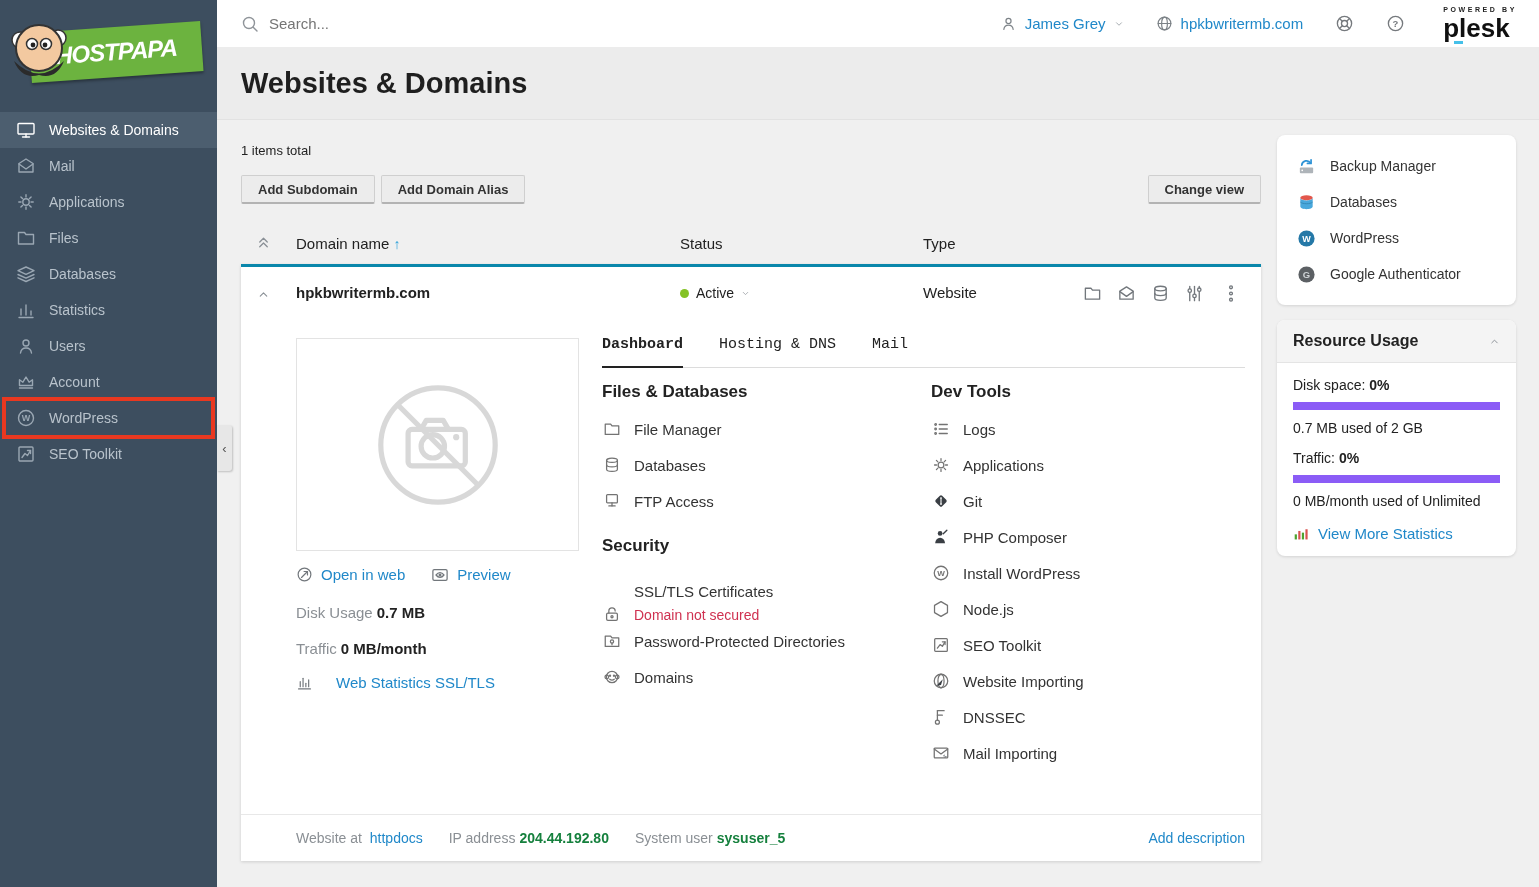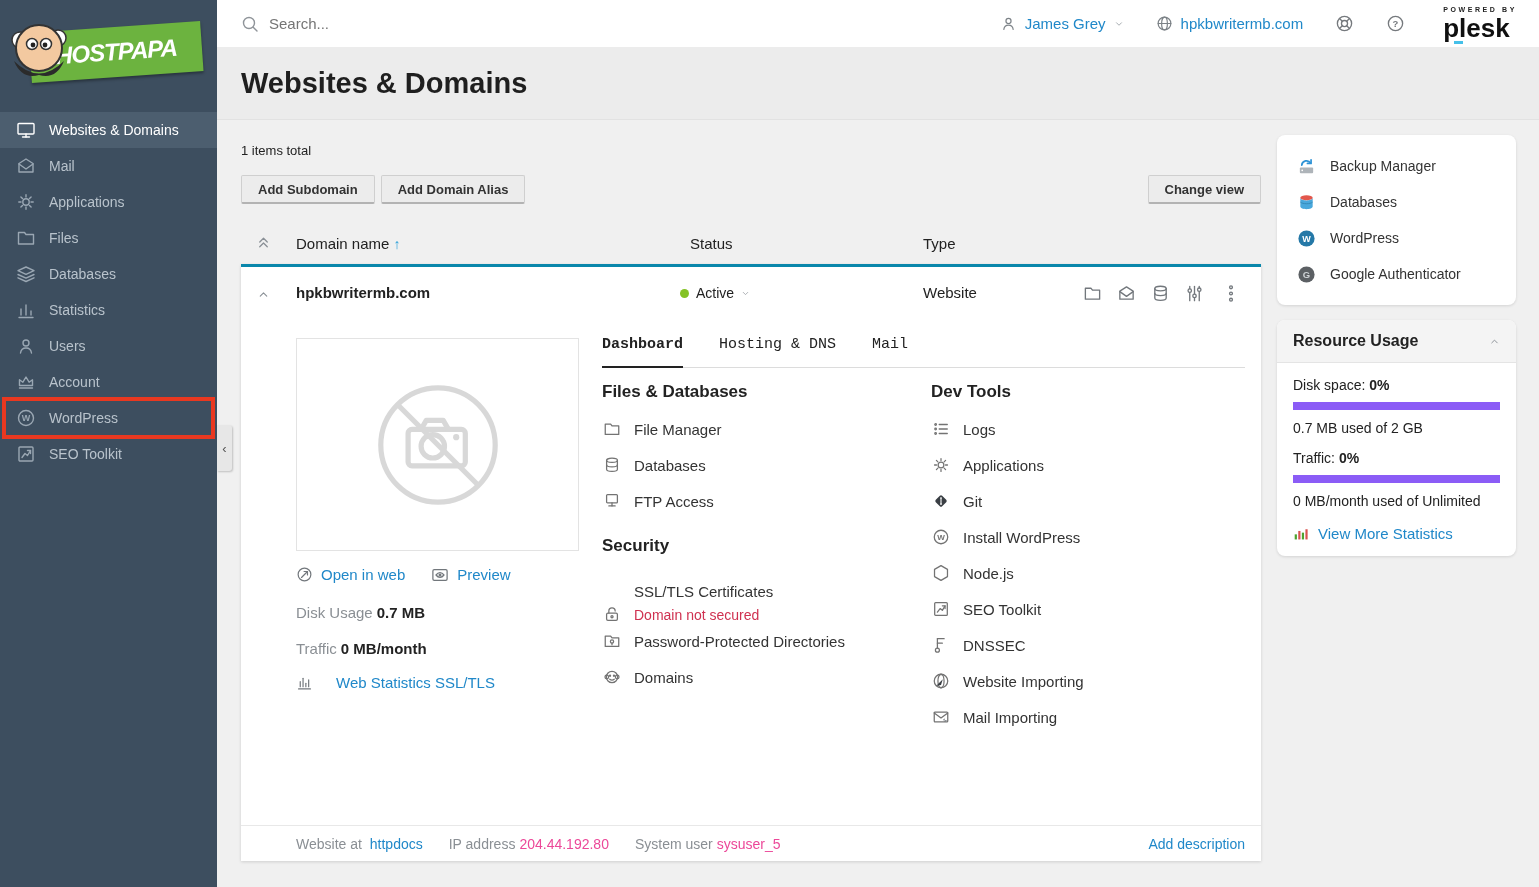--- a/index.html
+++ b/index.html
@@ -60,21 +60,21 @@
   .toolbar { margin-top:17px; position:relative; display:flex; gap:6px; height:30px; }
   .btn { background:#ececec; border:1px solid #cfcfcf; border-bottom:2px solid #b3b3b3;
          border-radius:2px; padding:0 16px; height:29px; font-size:13px; font-weight:700;
          color:#333; font-family:inherit; cursor:pointer; }
   .btn-right { position:absolute; right:0; top:0; }
   .thead { margin-top:21px; height:38px; position:relative; font-size:15px; color:#222; }
   .thead > * { position:absolute; top:9px; }
   .th-collapse { left:15px; color:#8a9096; cursor:pointer; }
   .th-domain { left:55px; cursor:pointer; }
   .sort-arrow { color:#2a9fd8; font-size:14px; }
-  .th-status { left:449px; }
+  .th-status { left:439px; }
   .th-type { left:682px; }
 
   
   .domain-card { background:#fff; border-top:3px solid #0a87ab; box-shadow:0 1px 3px rgba(0,0,0,.14);
                  position:relative; height:597px; }
   .row-head { position:relative; height:54px; font-size:15px; }
   .rh-chevron { position:absolute; left:16px; top:21px; color:#8a9096; cursor:pointer; }
   .rh-name { position:absolute; left:55px; top:17px; font-weight:700; font-size:15px; }
   .rh-status { position:absolute; left:439px; top:18px; display:flex; align-items:center; gap:7px;
                cursor:pointer; font-size:14px; }
@@ -106,23 +106,23 @@
 
   .sec-left  { position:absolute; left:361px; top:55px; width:305px; }
   .sec-right { position:absolute; left:690px; top:55px; width:330px; }
   .sec-h { font-size:17px; font-weight:700; color:#222; margin:6px 0 9px; }
   .sec-h.mt { margin-top:17px; }
   .item { display:flex; align-items:center; gap:12px; min-height:36px; font-size:15px; color:#333; cursor:pointer; }
   .iw { width:20px; display:flex; justify-content:center; color:#737373; flex:none; }
   .two-line { align-items:flex-end; padding-top:8px; min-height:58px; }
   .warn { color:#cf3150; font-size:14px; margin-top:7px; }
 
-  .card-footer { position:absolute; left:0; right:0; bottom:0; height:36px; border-top:1px solid #e8e8e8;
+  .card-footer { position:absolute; left:0; right:0; bottom:0; height:47px; border-top:1px solid #e8e8e8;
                  display:flex; align-items:center; padding:0 16px 0 55px; font-size:14px; color:#8a8f94; gap:26px; }
-  .card-footer b { color:#ec4899; font-weight:400; margin-left:4px; }
+  .card-footer b { color:#15803d; font-weight:700; margin-left:4px; }
   .cf-spacer { flex:1; }
 
   
   .widgets { position:absolute; left:1277px; top:135px; width:239px; z-index:2; }
   .wcard { background:#fff; border-radius:8px; box-shadow:0 1px 3px rgba(0,0,0,.12); }
   .shortcuts { padding:13px 0; }
   .sc-item { display:flex; align-items:center; gap:14px; height:36px; padding:0 20px;
              font-size:14px; color:#333; cursor:pointer; }
   .resource { margin-top:15px; overflow:hidden; }
   .res-head { background:#f4f4f4; padding:12px 16px; font-size:16px; font-weight:700; color:#222;
@@ -564,20 +564,30 @@
                 <circle cx="10" cy="6.8" r="1.1" fill="#fff"></circle>
                 <circle cx="10" cy="13.2" r="1.1" fill="#fff"></circle>
                 <line x1="10" y1="7.9" x2="10" y2="12.1" stroke="#fff" stroke-width="1.2"></line>
               </svg>
           </span>
           <span>Git</span>
         </div>
         <div class="item">
           <span class="iw">
             <svg width="18" height="18" viewBox="0 0 20 20">
+                <circle cx="9" cy="6" r="2.6" fill="#3a3f44"></circle>
+                <path d="M3.5 17c.3-4 2.4-6.3 5.5-6.3s5.2 2.3 5.5 6.3z" fill="#3a3f44"></path>
+                <line x1="12.5" y1="6.5" x2="16.5" y2="2.5" stroke="#3a3f44" stroke-width="1.5" stroke-linecap="round"></line>
+              </svg>
+          </span>
+          <span>PHP Composer</span>
+        </div>
+        <div class="item">
+          <span class="iw">
+            <svg width="18" height="18" viewBox="0 0 20 20">
                 <circle class="ic" cx="10" cy="10" r="7.5"></circle>
                 <text x="10" y="13.2" text-anchor="middle" font-size="9" font-weight="bold" fill="currentColor">W</text>
               </svg>
           </span>
           <span>Install WordPress</span>
         </div>
         <div class="item">
           <span class="iw">
             <svg class="ic" width="18" height="18" viewBox="0 0 20 20" stroke-width="1.6">
                 <path d="M10 1.8l7.2 4.2v8L10 18.2 2.8 14V6z"></path>
@@ -587,41 +597,41 @@
         </div>
         <div class="item">
           <span class="iw">
             <svg class="ic" width="18" height="18" viewBox="0 0 20 20">
                 <rect x="3" y="3" width="14" height="14" rx="1"></rect>
                 <polyline points="6 13.5 9 9.5 11.5 11.5 14.5 6.5"></polyline>
                 <polyline points="11.5 6.5 14.5 6.5 14.5 9.5"></polyline>
               </svg>
           </span>
           <span>SEO Toolkit</span>
+        </div>
+        <div class="item">
+          <span class="iw">
+            <svg class="ic" width="18" height="18" viewBox="0 0 20 20">
+                <circle cx="10" cy="10" r="7.5"></circle>
+                <ellipse cx="10" cy="10" rx="3.4" ry="7.5"></ellipse>
+                <path d="M12 8 4.5 15.5l5.5-1" fill="#3a3f44" stroke="none"></path>
+              </svg>
+          </span>
+          <span>Website Importing</span>
         </div>
         <div class="item">
           <span class="iw">
             <svg class="ic" width="18" height="18" viewBox="0 0 20 20">
                 <line x1="6" y1="3" x2="6" y2="13.5"></line>
                 <line x1="6" y1="3" x2="13.5" y2="3"></line>
                 <line x1="6" y1="8" x2="11.5" y2="8"></line>
                 <circle cx="6" cy="15.8" r="2.2"></circle>
               </svg>
           </span>
           <span>DNSSEC</span>
-        </div>
-        <div class="item">
-          <span class="iw">
-            <svg class="ic" width="18" height="18" viewBox="0 0 20 20">
-                <circle cx="10" cy="10" r="7.5"></circle>
-                <ellipse cx="10" cy="10" rx="3.4" ry="7.5"></ellipse>
-                <path d="M12 8 4.5 15.5l5.5-1" fill="#3a3f44" stroke="none"></path>
-              </svg>
-          </span>
-          <span>Website Importing</span>
         </div>
         <div class="item">
           <span class="iw">
             <svg class="ic" width="18" height="18" viewBox="0 0 20 20">
                 <rect x="2.5" y="4.5" width="15" height="11" rx="1"></rect>
                 <polyline points="2.5 5.5 10 11 17.5 5.5"></polyline>
                 <path d="M17 13.5h-5l2-2v4z" fill="#6b7075" stroke="none"></path>
               </svg>
           </span>
           <span>Mail Importing</span>

